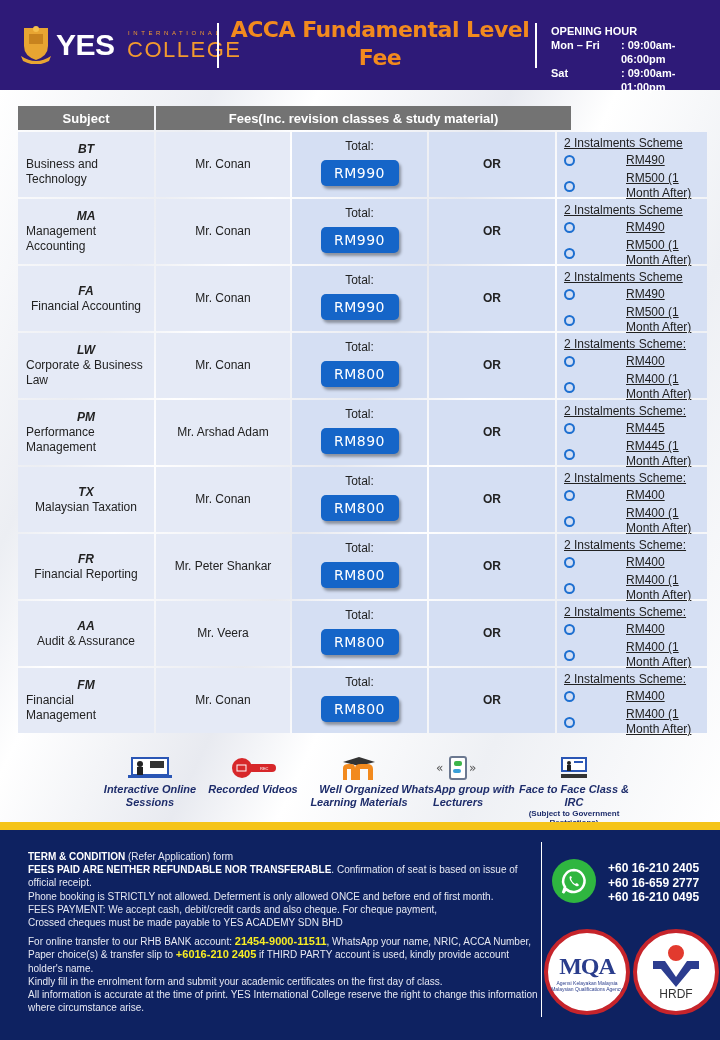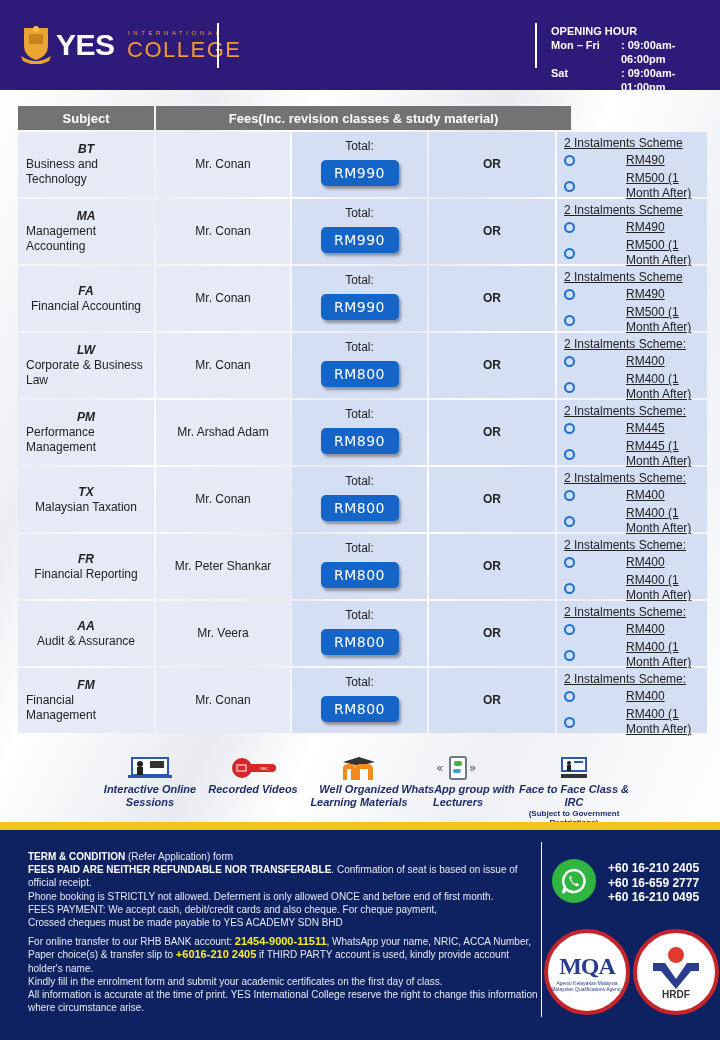--- a/index.html
+++ b/index.html
@@ -53,40 +53,44 @@
     .hl { color: #f7ec24; font-weight: bold; font-size: 11px; }
     .terms p + p { margin-top: 6px; }
     .fdiv { position: absolute; left: 541px; top: 12px; width: 1px; height: 175px; background: #fff; }
     .wa { position: absolute; left: 552px; top: 29px; width: 44px; height: 44px; border-radius: 50%; background: #2fb640; display: flex; align-items: center; justify-content: center; }
     .phones { position: absolute; left: 608px; top: 31px; color: #fff; font-weight: bold; font-size: 12px; line-height: 14.5px; }
     .badge { position: absolute; width: 86px; height: 86px; border-radius: 50%; background: #fff; border: 4px solid #c6242b; display: flex; align-items: center; justify-content: center; flex-direction: column; }
     .mqa { left: 544px; top: 99px; }
     .hrdf { left: 633px; top: 99px; }
     .mqa-txt { font-family: "Liberation Serif", serif; font-size: 24px; color: #2a3d8c; font-weight: bold; letter-spacing: -1px; }
     .mqa-sub { font-size: 5px; color: #2a3d8c; text-align: center; line-height: 6px; }
-    .hrdf-txt { font-size: 10px; font-weight: bold; color: #333; }
+    .hrdf-txt { font-size: 12px; font-weight: normal; color: #333; }
   </style>
 </head>
 <body>
 
 <div class="bg-stripes"></div>
 
 <div class="header">
   <div class="logo">
     <svg class="crest" viewBox="0 0 32 40">
       <path d="M4 4 L28 4 L28 22 Q28 32 16 36 Q4 32 4 22 Z" fill="#e8a532"></path>
       <rect x="9" y="10" width="14" height="10" fill="#c8831e"></rect>
       <path d="M1 32 Q16 42 31 32 L29 37 Q16 44 3 37 Z" fill="#e8a532"></path>
       <circle cx="16" cy="5" r="3" fill="#f5c04e"></circle>
     </svg>
     <span class="logo-yes">YES</span>
     <span class="logo-intl">INTERNATIONAL</span>
     <span class="logo-college">COLLEGE</span>
   </div>
   <div class="vdiv" style="left:217px; top:23px; height:45px;"></div>
+  <div class="title">
+    <div>ACCA Fundamental Level</div>
+    <div>Fee</div>
+  </div>
   <div class="vdiv" style="left:535px; top:23px; height:45px;"></div>
   <div class="hours">
     <div>OPENING HOUR</div>
     <div style="display:flex">
       <span style="width:70px">Mon – Fri</span>
       <span>: 09:00am-06:00pm</span>
     </div>
     <div style="display:flex">
       <span style="width:70px">Sat</span>
       <span>: 09:00am-01:00pm</span>

